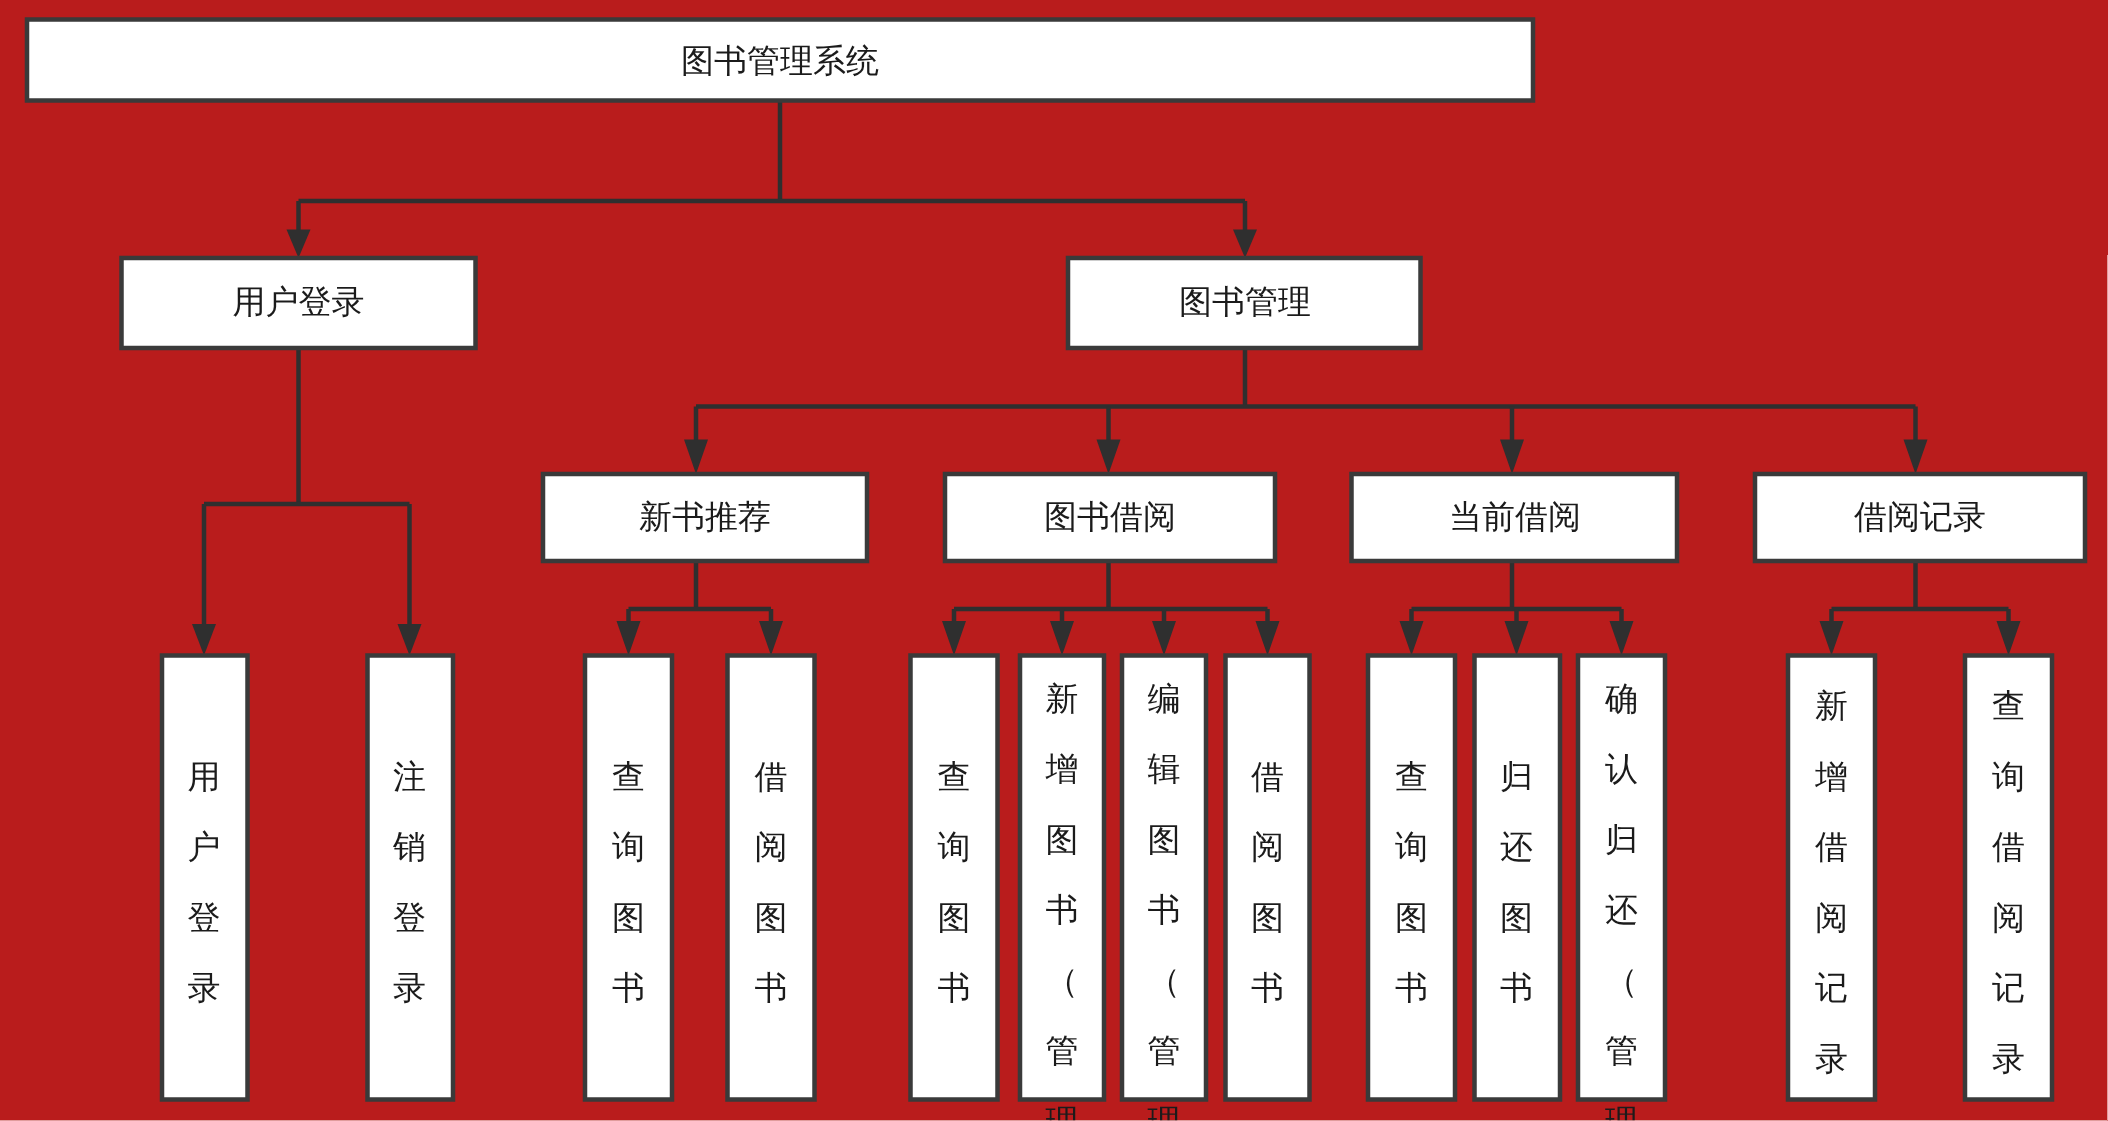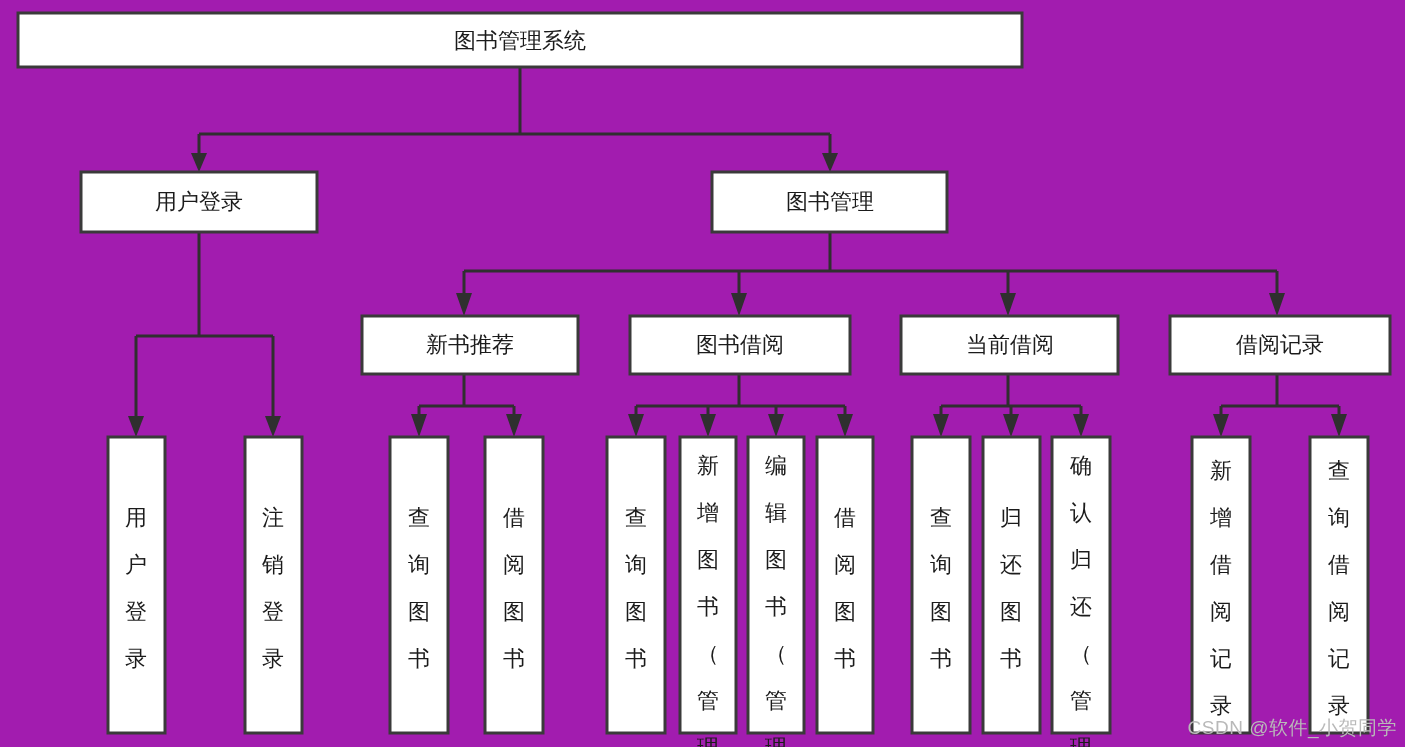--- a/index.html
+++ b/index.html
@@ -7,21 +7,21 @@
     padding: 0;
     background: #ffffff;
   }
   body {
     font-family: "Liberation Sans", "DejaVu Sans", sans-serif;
   }
   #stage {
     position: relative;
     width: 1405px;
     height: 747px;
-    background: #a21caf;
+    background: #b91c1c;
     overflow: hidden;
   }
   #diagram-svg {
     position: absolute;
     left: 0;
     top: 0;
     width: 1405px;
     height: 747px;
   }
   .node-box {
@@ -216,14 +216,13 @@
         <rect class="node-box" x="1192" y="437" width="58" height="296"></rect>
         <text class="node-label-v" x="1221" y="0"><tspan x="1221" y="478">新</tspan><tspan x="1221" y="525">增</tspan><tspan x="1221" y="572">借</tspan><tspan x="1221" y="619">阅</tspan><tspan x="1221" y="666">记</tspan><tspan x="1221" y="713">录</tspan></text>
       </g>
       <g>
         <rect class="node-box" x="1310" y="437" width="58" height="296"></rect>
         <text class="node-label-v" x="1339" y="0"><tspan x="1339" y="478">查</tspan><tspan x="1339" y="525">询</tspan><tspan x="1339" y="572">借</tspan><tspan x="1339" y="619">阅</tspan><tspan x="1339" y="666">记</tspan><tspan x="1339" y="713">录</tspan></text>
       </g>
     </g>
   </svg>
 
-  <div class="watermark">CSDN @软件_小贺同学</div>
 </div>
 
 </body></html>

